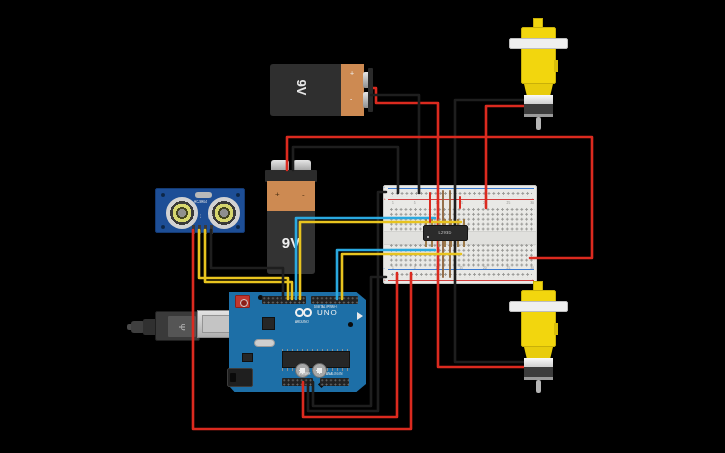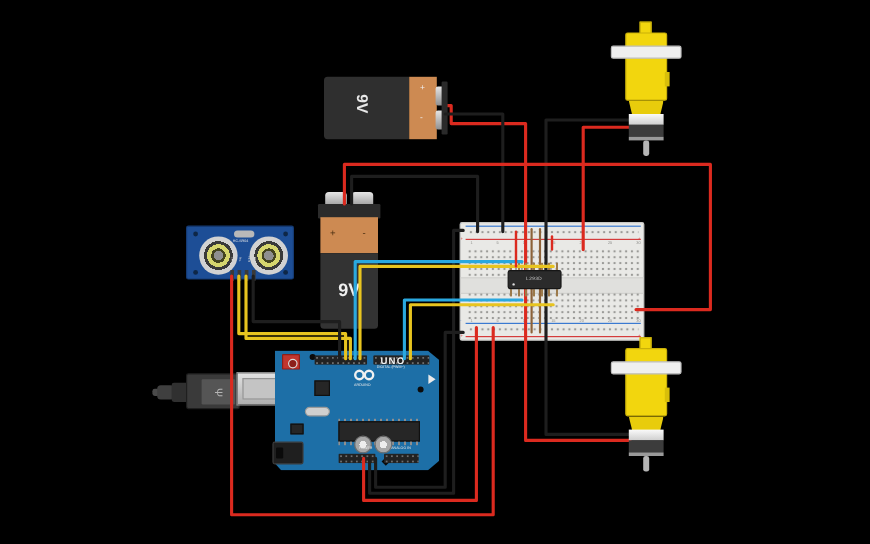--- a/index.html
+++ b/index.html
@@ -204,21 +204,21 @@
     <div class="abs" style="left:6px;top:3px;width:15px;height:13px;background:#c2362e;border:1px solid #8c1f1a;box-sizing:border-box;border-radius:1px;">
       <div class="abs" style="left:3.5px;top:2.5px;width:6px;height:6px;border-radius:50%;background:#8c1f1a;border:1px solid #d8d8d8;"></div>
     </div>
 
     <div class="abs hdr" style="left:33px;top:4px;width:44px;height:8px;"></div>
     <div class="abs hdr" style="left:82px;top:4px;width:47px;height:8px;"></div>
     <div class="abs tinytxt" style="left:85px;top:13px;">DIGITAL (PWM~)</div>
 
     <div class="abs" style="left:66px;top:16px;width:9px;height:9px;border:2px solid #f0f0f0;border-radius:50%;box-sizing:border-box;"></div>
     <div class="abs" style="left:74px;top:16px;width:9px;height:9px;border:2px solid #f0f0f0;border-radius:50%;box-sizing:border-box;"></div>
-    <div class="abs" style="left:88px;top:4px;color:#f2f2f2;font-size:8px;font-weight:bold;letter-spacing:1px;">UNO</div>
+    <div class="abs" style="left:88px;top:16px;color:#f2f2f2;font-size:8px;font-weight:normal;letter-spacing:1px;">UNO</div>
     <div class="abs tinytxt" style="left:66px;top:28px;">ARDUINO</div>
 
     <div class="abs chip" style="left:33px;top:25px;width:13px;height:13px;"></div>
     <div class="abs" style="left:25px;top:47px;width:21px;height:8px;background:#cfcfcf;border:1px solid #9a9a9a;border-radius:4px;box-sizing:border-box;"></div>
     <div class="abs chip" style="left:13px;top:61px;width:11px;height:9px;"></div>
 
     <div class="abs" style="left:53px;top:57px;width:68px;height:2.5px;background:repeating-linear-gradient(90deg,#8f8f8f 0 1.5px,transparent 1.5px 5px);"></div>
     <div class="abs chip" style="left:53px;top:59px;width:68px;height:17px;"></div>
     <div class="abs" style="left:53px;top:76px;width:68px;height:2.5px;background:repeating-linear-gradient(90deg,#8f8f8f 0 1.5px,transparent 1.5px 5px);"></div>
 

